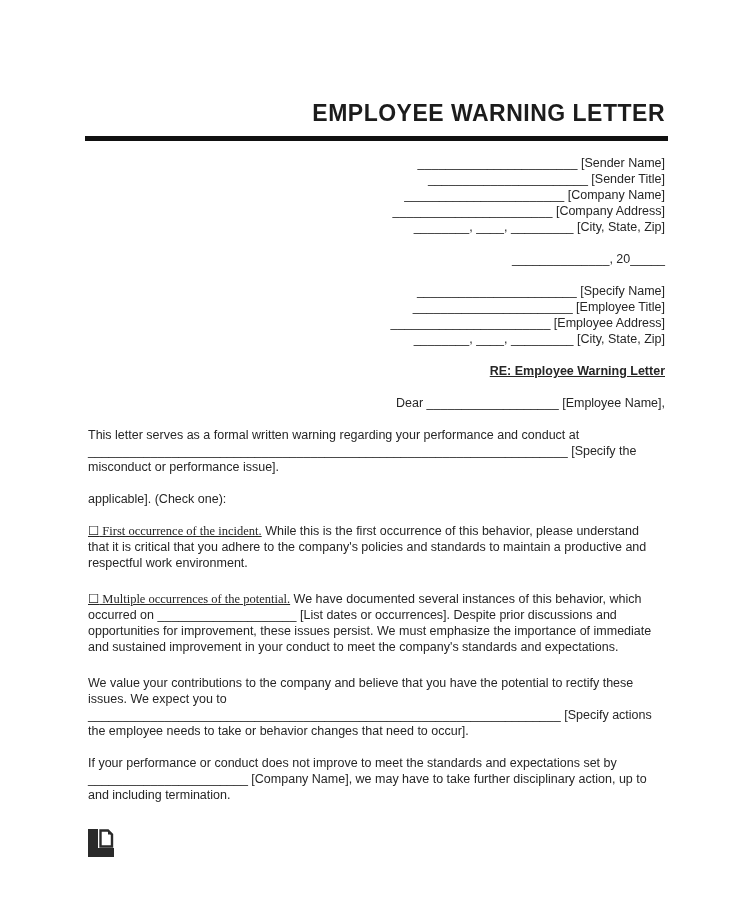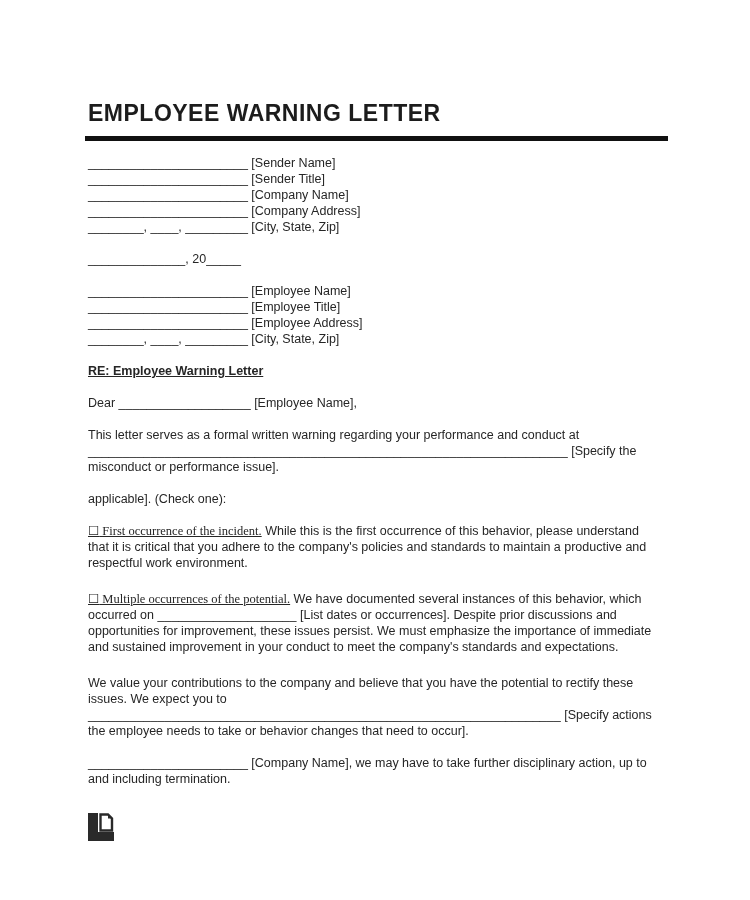--- a/index.html
+++ b/index.html
@@ -8,39 +8,39 @@
     width: 750px;
     height: 900px;
     background: #ffffff;
     font-family: "Liberation Sans", "DejaVu Sans", sans-serif;
     color: #262626;
     box-sizing: border-box;
     padding: 100px 85px 0 88px;
     overflow: hidden;
   }
   .title {
-    text-align: left;
+    text-align: right;
     font-size: 23px;
     font-weight: bold;
     letter-spacing: 0.5px;
     margin: 0 0 9px 0;
     color: #1c1c1c;
   }
   .title-rule {
     height: 5px;
     background: #111111;
     margin: 0 0 14px -3px;
     width: calc(100% + 6px);
   }
   .line {
     white-space: pre;
     font-size: 12.5px;
     line-height: 16px;
   }
-  .block { margin-bottom: 16px; }
+  .block { margin-bottom: 16px; text-align: right; }
   .para  { margin-bottom: 16px; }
   .option { margin-bottom: 20px; }
   .bold { font-weight: bold; text-decoration: underline; }
   .option-lead { text-decoration: underline; font-family: Liberation Serif, serif; }
   .logo-wrap { margin-top: 26px; }
   .logo-wrap svg { color: #2a2a2a; display: block; }
 </style>
 </head>
 <body>
 
@@ -55,21 +55,21 @@
     <div class="line">_______________________ [Company Name]</div>
     <div class="line">_______________________ [Company Address]</div>
     <div class="line">________, ____, _________ [City, State, Zip]</div>
   </div>
 
   <div class="block">
     <div class="line">______________, 20_____</div>
   </div>
 
   <div class="block">
-    <div class="line">_______________________ [Employee Name]</div>
+    <div class="line">_______________________ [Specify Name]</div>
     <div class="line">_______________________ [Employee Title]</div>
     <div class="line">_______________________ [Employee Address]</div>
     <div class="line">________, ____, _________ [City, State, Zip]</div>
   </div>
 
   <div class="block">
     <div class="line bold">RE: Employee Warning Letter</div>
   </div>
 
   <div class="block">
@@ -100,20 +100,21 @@
   </div>
 
   <div class="para">
     <div class="line">We value your contributions to the company and believe that you have the potential to rectify these</div>
     <div class="line">issues. We expect you to</div>
     <div class="line">____________________________________________________________________ [Specify actions</div>
     <div class="line">the employee needs to take or behavior changes that need to occur].</div>
   </div>
 
   <div class="para">
+    <div class="line">If your performance or conduct does not improve to meet the standards and expectations set by</div>
     <div class="line">_______________________ [Company Name], we may have to take further disciplinary action, up to</div>
     <div class="line">and including termination.</div>
   </div>
 
   <div class="logo-wrap">
     <svg width="26" height="28" viewBox="0 0 26 28" aria-hidden="true">
       <rect x="0" y="0" width="10" height="28" fill="currentColor"></rect>
       <rect x="0" y="19" width="26" height="9" fill="currentColor"></rect>
       <path d="M12.5 1.5 h7.5 l4 4 v12 h-11.5 z" fill="#ffffff" stroke="currentColor" stroke-width="2.4"></path>
       <path d="M20 1.5 v4 h4 z" fill="currentColor"></path>

